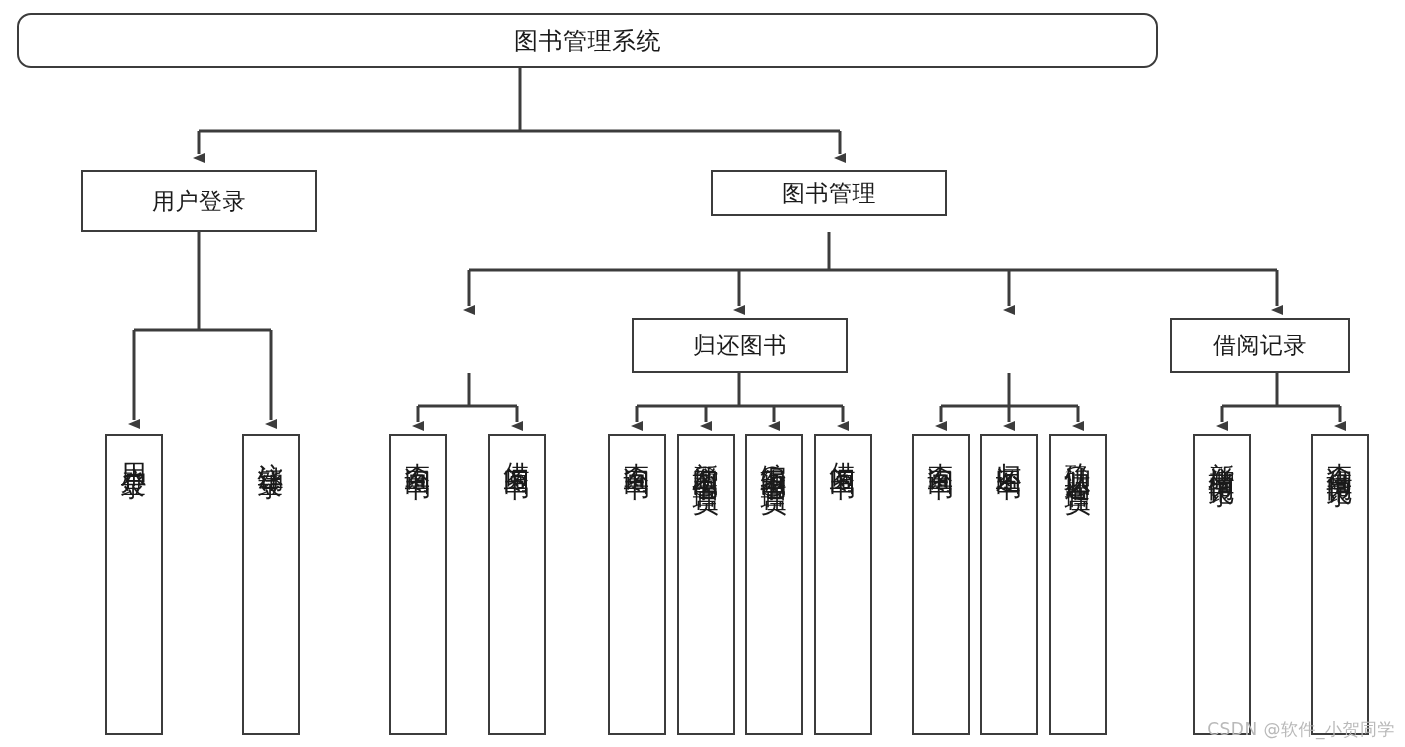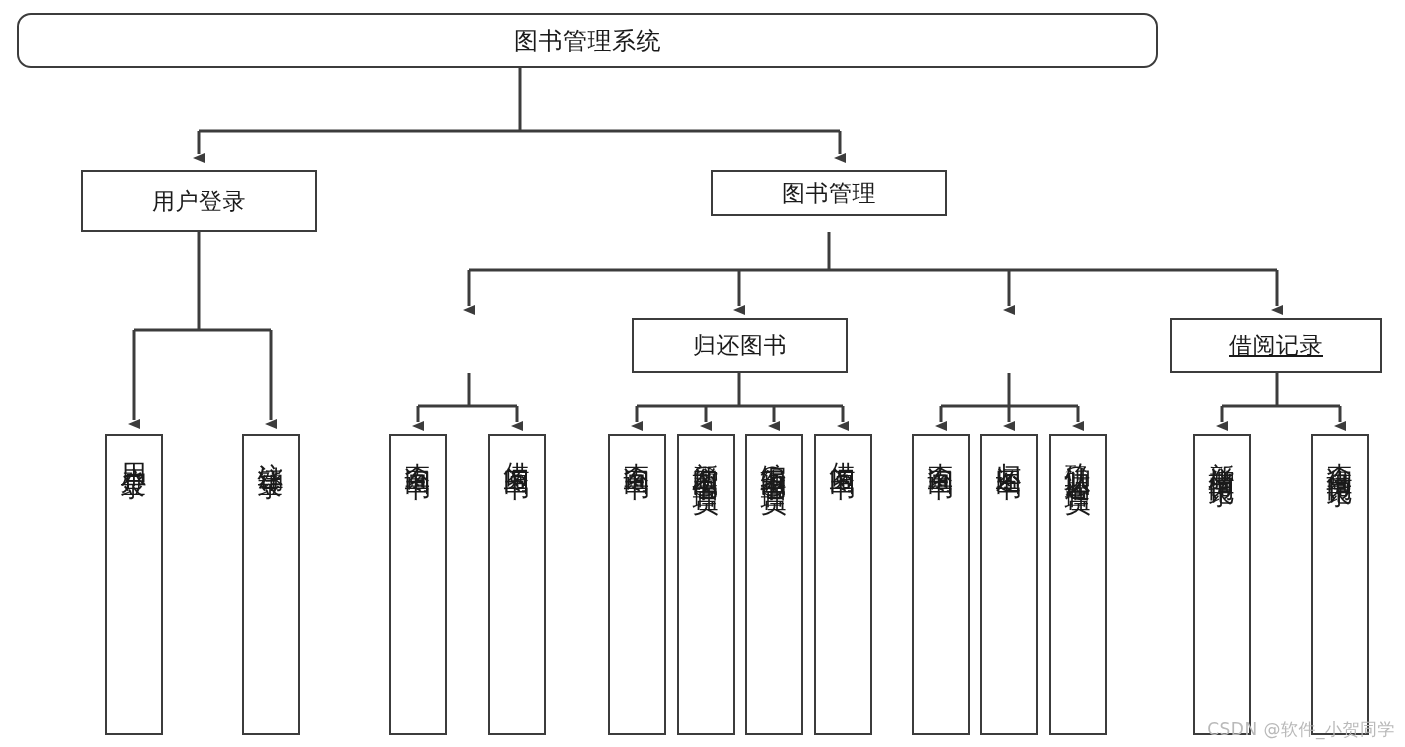--- a/index.html
+++ b/index.html
@@ -138,21 +138,21 @@
   <div class="node h" style="left:711px;top:170px;width:236px;height:46px;">
     <span class="lbl">图书管理</span>
   </div>
 
 
   <div class="node h" style="left:632px;top:318px;width:216px;height:55px;">
     <span class="lbl">归还图书</span>
   </div>
 
 
-  <div class="node h" style="left:1170px;top:318px;width:212px;height:55px;text-decoration:underline;">
+  <div class="node h" style="left:1170px;top:318px;width:180px;height:55px;">
     <span class="lbl">借阅记录</span>
   </div>
 
   <div class="node v" style="left:105px;top:434px;width:58px;height:301px;">
     <span class="lbl">用户登录</span>
   </div>
   <div class="node v" style="left:242px;top:434px;width:58px;height:301px;">
     <span class="lbl">注销登录</span>
   </div>
 

